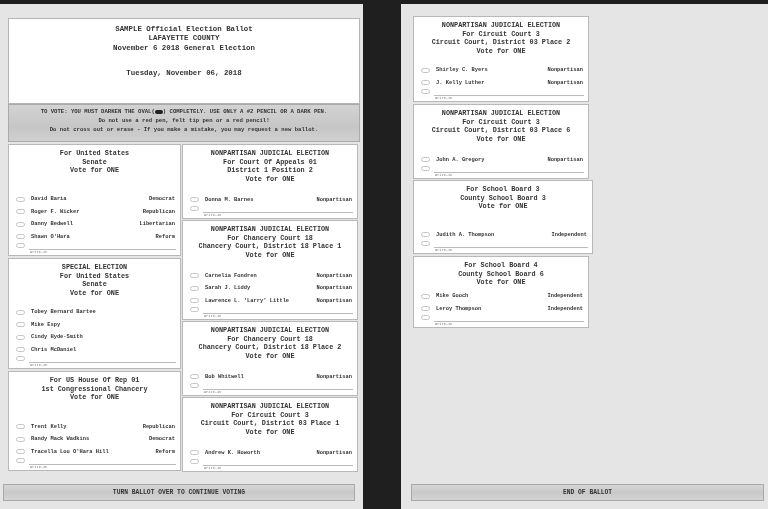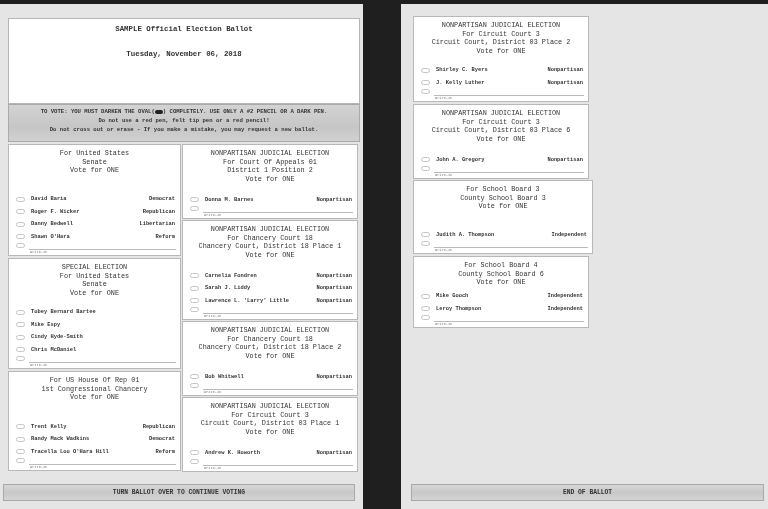--- a/index.html
+++ b/index.html
@@ -23,21 +23,21 @@
       background: linear-gradient(#d3d3d3, #c6c6c6 60%, #d0d0d0);
       border: 1px solid #aaa; text-align: center; font-size: 5.6px; line-height: 9px;
       padding-top: 2px; color: #333; font-weight: bold;
     }
     .instr .oval-fill { display: inline-block; width: 8px; height: 4px; border-radius: 3px; background: #222; vertical-align: middle; }
 
     .race {
       position: absolute; border: 1px solid #b8b8b8; background: #fff;
     }
     .race-title {
-      text-align: center; font-size: 6.8px; line-height: 8.7px; font-weight: normal; color: #333; padding-top: 4px;
+      text-align: center; font-size: 6.8px; line-height: 8.7px; font-weight: bold; color: #333; padding-top: 4px;
     }
     .cand-list { position: absolute; left: 0; right: 0; }
     .cand {
       position: relative; height: 12.5px; display: flex; align-items: center; font-size: 5.4px; color: #333; font-weight: bold;
     }
     .oval {
       width: 9px; height: 5px; border: 1px solid #c4c4c4; border-radius: 5px; margin-left: 7px; margin-right: 6px; flex: none; background: #fff; cursor: pointer;
     }
     .cand .name { flex: 1; }
     .cand .party { margin-right: 5px; }
@@ -51,20 +51,22 @@
       background: linear-gradient(#d6d6d6, #c8c8c8 50%, #d4d4d4);
       text-align: center; font-size: 6.3px; line-height: 15px; color: #333; font-weight: bold;
     }
   </style>
 </head>
 <body>
 
 <div class="page page-left">
   <div class="header-box">
     <div>SAMPLE Official Election Ballot</div>
+    <div>LAFAYETTE COUNTY</div>
+    <div>November 6 2018 General Election</div>
     <div class="date">Tuesday, November 06, 2018</div>
   </div>
   <div class="instr">
     <div><span>TO VOTE: YOU MUST DARKEN THE OVAL(</span><span class="oval-fill"></span><span>) COMPLETELY. USE ONLY A #2 PENCIL OR A DARK PEN.</span></div>
     <div>Do not use a red pen, felt tip pen or a red pencil!</div>
     <div>Do not cross out or erase - If you make a mistake, you may request a new ballot.</div>
   </div>
 
   <div class="race" style="left:8px;top:140px;width:173px;height:112px;">
       <div class="race-title">

